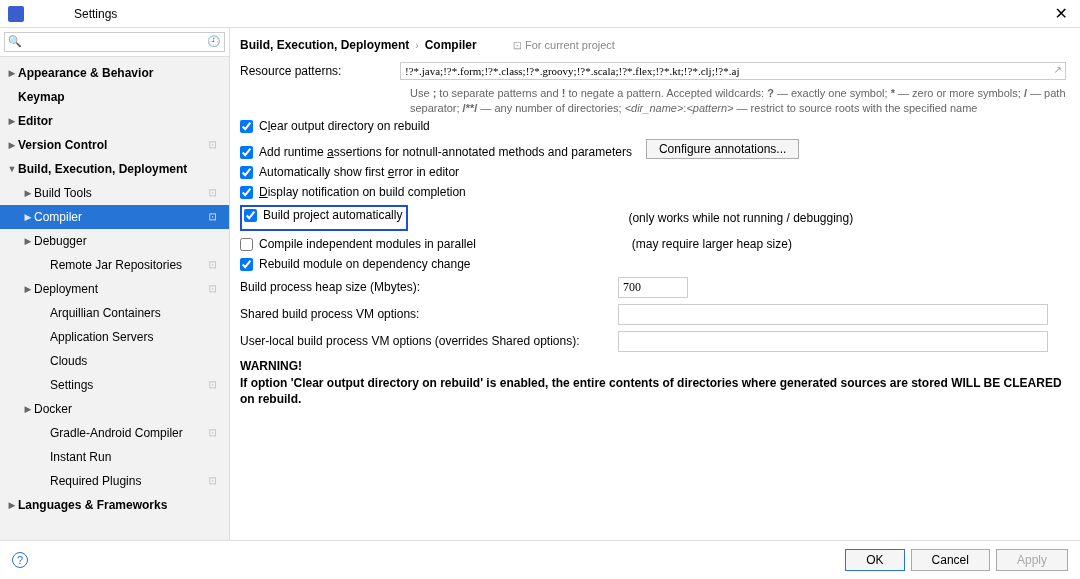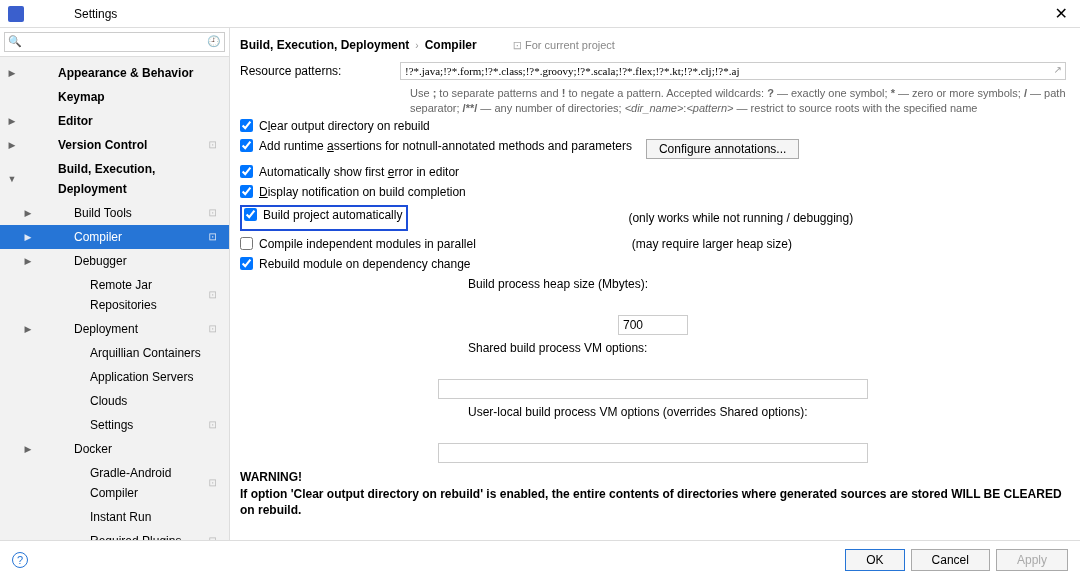--- a/index.html
+++ b/index.html
@@ -11,21 +11,21 @@
 .main { display: flex; flex: 1; overflow: hidden; }
 .sidebar { width: 230px; border-right: 1px solid #ddd; display: flex; flex-direction: column; background: #f2f2f2; }
 .search-box { padding: 4px; border-bottom: 1px solid #ddd; background: #fff; }
 .search-box input { width: 100%; padding: 2px 16px 2px 18px; border: 1px solid #ccc; font-size: 12px; }
 .search-wrap { position: relative; }
 .search-wrap .sicon { position: absolute; left: 4px; top: 3px; color: #888; font-size: 11px; }
 .search-wrap .histicon { position: absolute; right: 4px; top: 3px; color: #888; font-size: 11px; cursor: pointer; }
 .tree { flex: 1; overflow-y: auto; padding-top: 4px; }
 .tree-item { display: flex; align-items: center; padding: 2px 6px 2px 0; cursor: pointer; line-height: 20px; }
 .tree-item .arrow { width: 12px; text-align: center; color: #666; font-size: 9px; }
-.tree-item .label { flex: 1; margin-left: 40px; }
+.tree-item .label { flex: 1; }
 .tree-item .badge { background: #aaa; color: #fff; border-radius: 8px; font-size: 10px; padding: 0 5px; margin-right: 6px; }
 .tree-item .ind { color: #bbb; font-size: 10px; margin-right: 6px; }
 .tree-item.bold .label { font-weight: bold; }
 .tree-item.selected { background: #2675d6; color: #fff; }
 .tree-item.selected .arrow, .tree-item.selected .ind { color: #e0e8f5; }
 .d0 { padding-left: 6px; }
 .d1 { padding-left: 22px; }
 .d2 { padding-left: 38px; }
 .content { flex: 1; display: flex; flex-direction: column; overflow: hidden; padding: 8px 14px 0 10px; }
 .breadcrumb { padding: 2px 0 10px 0; display: flex; align-items: center; gap: 6px; }
@@ -35,27 +35,27 @@
 .breadcrumb .cur-proj::before { content: "⊡ "; color: #aaa; }
 .form { flex: 1; overflow-y: auto; }
 .row { display: flex; align-items: flex-start; margin-bottom: 6px; }
 .row .lbl { width: 160px; padding-top: 2px; }
 .row .fld { flex: 1; }
 .pattern-input { width: 100%; border: 1px solid #ccc; padding: 2px 18px 2px 4px; font-family: Liberation Serif, serif; font-size: 11px; }
 .pattern-wrap { position: relative; }
 .pattern-wrap .expand { position: absolute; right: 4px; top: 2px; color: #999; cursor: pointer; font-size: 10px; }
 .hint { color: #666; font-size: 11px; margin: 4px 0 2px 170px; line-height: 1.4; }
 .hint em { font-style: italic; }
-.chk-row { display: flex; align-items: flex-start; margin-bottom: 6px; gap: 6px; }
+.chk-row { display: flex; align-items: flex-end; margin-bottom: 6px; gap: 6px; }
 .chk-row input[type=checkbox] { margin: 0; }
 .chk-row .btn { margin-left: 8px; padding: 2px 12px; border: 1px solid #aaa; background: #f5f5f5; cursor: pointer; font-size: 12px; }
 .chk-row.hl { border: 2px solid #1d4ed8; padding: 1px 4px 7px 2px; display: inline-flex; margin-bottom: 6px; }
-.field-row { display: flex; align-items: center; margin-bottom: 6px; gap: 24px; flex-direction: column; }
+.field-row { display: flex; align-items: center; margin-bottom: 6px; gap: 8px; }
 .field-row .lbl2 { width: 370px; }
-.field-row input[type=text] { border: 1px solid #ccc; padding: 2px 4px; font-size: 12px; }
+.field-row input[type=text] { border: 1px solid #ccc; padding: 2px 4px; font-size: 12px; font-family: Liberation Serif, serif; }
 .field-row .narrow { width: 70px; }
 .field-row .wide { width: 430px; }
 .warning { font-size: 12px; margin-top: 4px; line-height: 1.4; }
 .warning .wh { font-weight: bold; }
 .warning .wb { font-weight: bold; }
 .footer { border-top: 1px solid #ddd; padding: 8px 12px; display: flex; align-items: center; }
 .footer .help { color: #2675d6; font-size: 14px; cursor: pointer; width: 16px; height: 16px; border: 1px solid #2675d6; border-radius: 50%; display: flex; align-items: center; justify-content: center; font-size: 11px; }
 .footer .buttons { margin-left: auto; display: flex; gap: 6px; }
 .footer button { padding: 3px 20px; border: 1px solid #aaa; background: #f5f5f5; cursor: pointer; font-size: 12px; }
 .footer button.primary { border: 1px solid #2675d6; }

